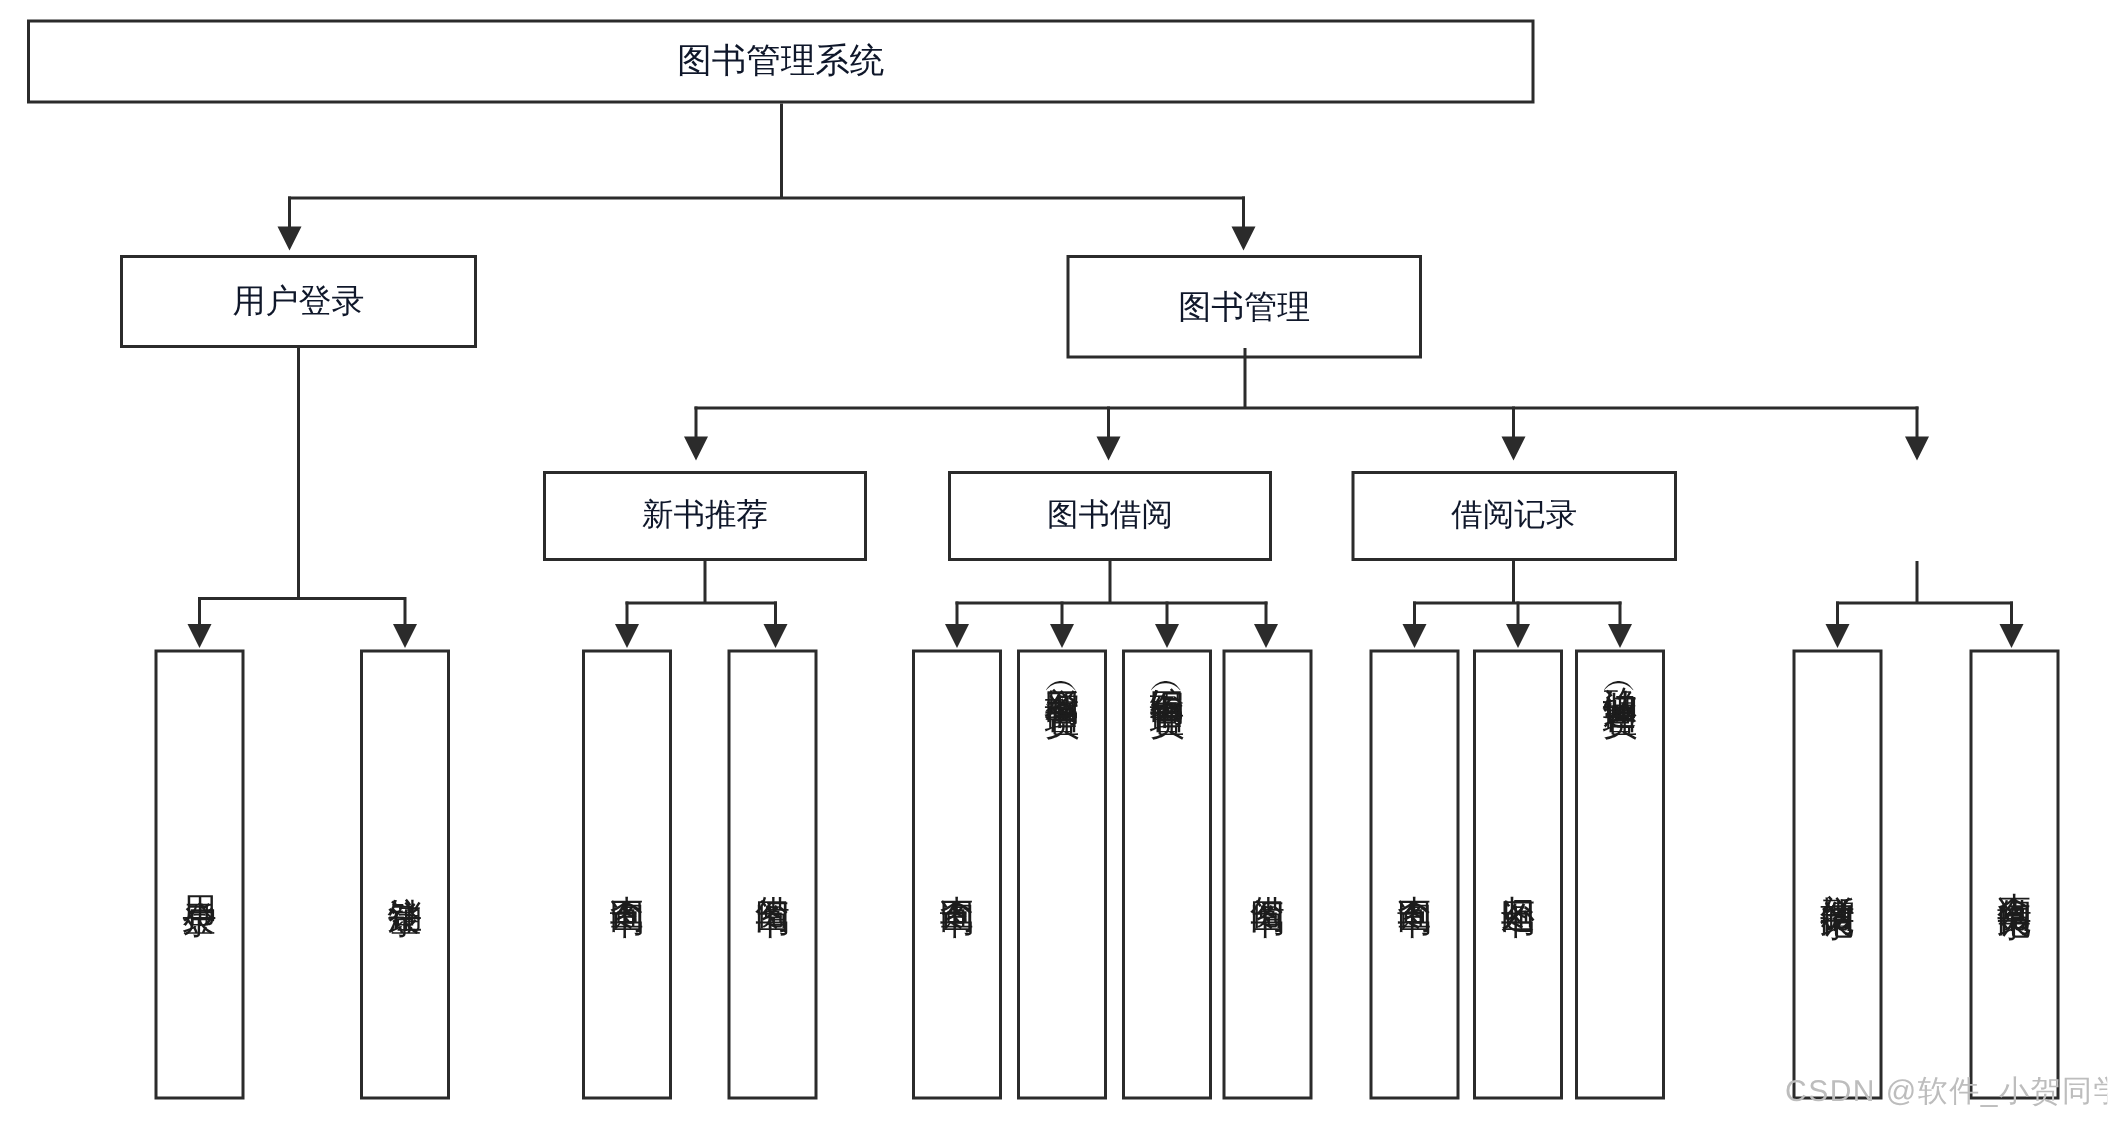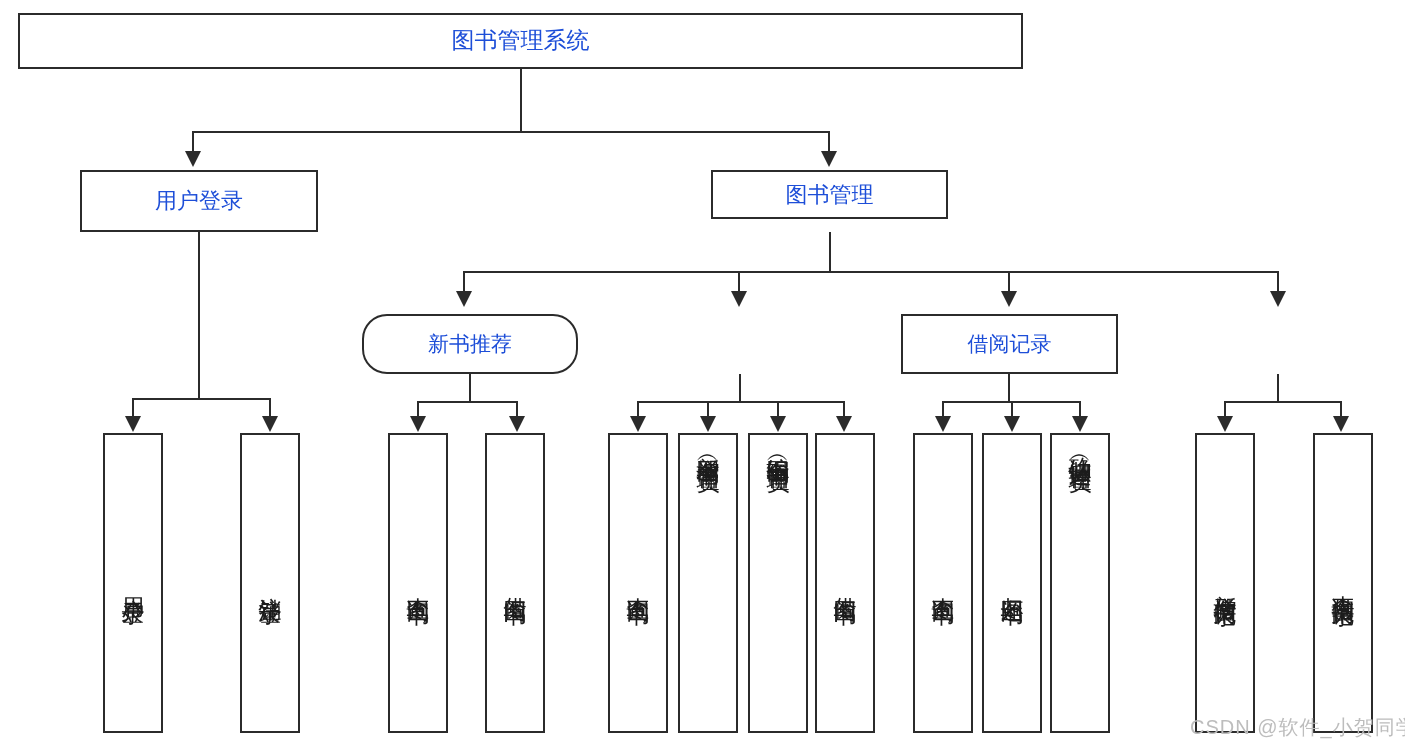--- a/index.html
+++ b/index.html
@@ -19,21 +19,21 @@
   }
   
   .node {
     position: absolute;
     box-sizing: border-box;
     background: #ffffff;
     border: 2px solid #2b2b2b;
     display: flex;
     align-items: center;
     justify-content: center;
-    color: #1d4ed8;
+    color: #0f172a;
     line-height: 1.18;
   }
   .node.root {
     font-size: 23px;
   }
   .node.lvl2 {
     font-size: 22px;
   }
   .node.lvl3 {
     font-size: 21px;
@@ -107,21 +107,21 @@
 
   <div class="vline" style="left:192px; top:131px; width:2px; height:22px;"></div>
   <div class="arrow" style="left:185px; top:151px;"></div>
   <div class="vline" style="left:828px; top:131px; width:2px; height:22px;"></div>
   <div class="arrow" style="left:821px; top:151px;"></div>
 
   <div class="node lvl2" style="left:80px; top:170px; width:238px; height:62px;">
     <span>用户登录</span>
   </div>
 
-  <div class="node lvl2" style="left:711px; top:170px; width:237px; height:49px;">
+  <div class="node lvl2" style="left:711px; top:170px; width:237px; height:69px;">
     <span>图书管理</span>
   </div>
 
   <div class="vline" style="left:198px; top:232px; width:2px; height:167px;"></div>
   <div class="hline" style="left:132px; top:398px; width:138px; height:2px;"></div>
   <div class="vline" style="left:132px; top:398px; width:2px; height:20px;"></div>
   <div class="arrow" style="left:125px; top:416px;"></div>
   <div class="vline" style="left:269px; top:398px; width:2px; height:20px;"></div>
   <div class="arrow" style="left:262px; top:416px;"></div>
 
@@ -129,22 +129,25 @@
   <div class="hline" style="left:463px; top:271px; width:816px; height:2px;"></div>
   <div class="vline" style="left:463px; top:271px; width:2px; height:22px;"></div>
   <div class="arrow" style="left:456px; top:291px;"></div>
   <div class="vline" style="left:738px; top:271px; width:2px; height:22px;"></div>
   <div class="arrow" style="left:731px; top:291px;"></div>
   <div class="vline" style="left:1008px; top:271px; width:2px; height:22px;"></div>
   <div class="arrow" style="left:1001px; top:291px;"></div>
   <div class="vline" style="left:1277px; top:271px; width:2px; height:22px;"></div>
   <div class="arrow" style="left:1270px; top:291px;"></div>
 
-  <div class="node lvl3" style="left:362px; top:314px; width:216px; height:60px;border-radius:25px;">
+  <div class="node lvl3" style="left:362px; top:314px; width:216px; height:60px;">
     <span>新书推荐</span>
+  </div>
+  <div class="node lvl3" style="left:632px; top:314px; width:216px; height:60px;">
+    <span>图书借阅</span>
   </div>
   <div class="node lvl3" style="left:901px; top:314px; width:217px; height:60px;">
     <span>借阅记录</span>
   </div>
 
   <div class="vline" style="left:469px; top:374px; width:2px; height:28px;"></div>
   <div class="hline" style="left:417px; top:401px; width:101px; height:2px;"></div>
   <div class="vline" style="left:417px; top:401px; width:2px; height:17px;"></div>
   <div class="arrow" style="left:410px; top:416px;"></div>
   <div class="vline" style="left:516px; top:401px; width:2px; height:17px;"></div>

